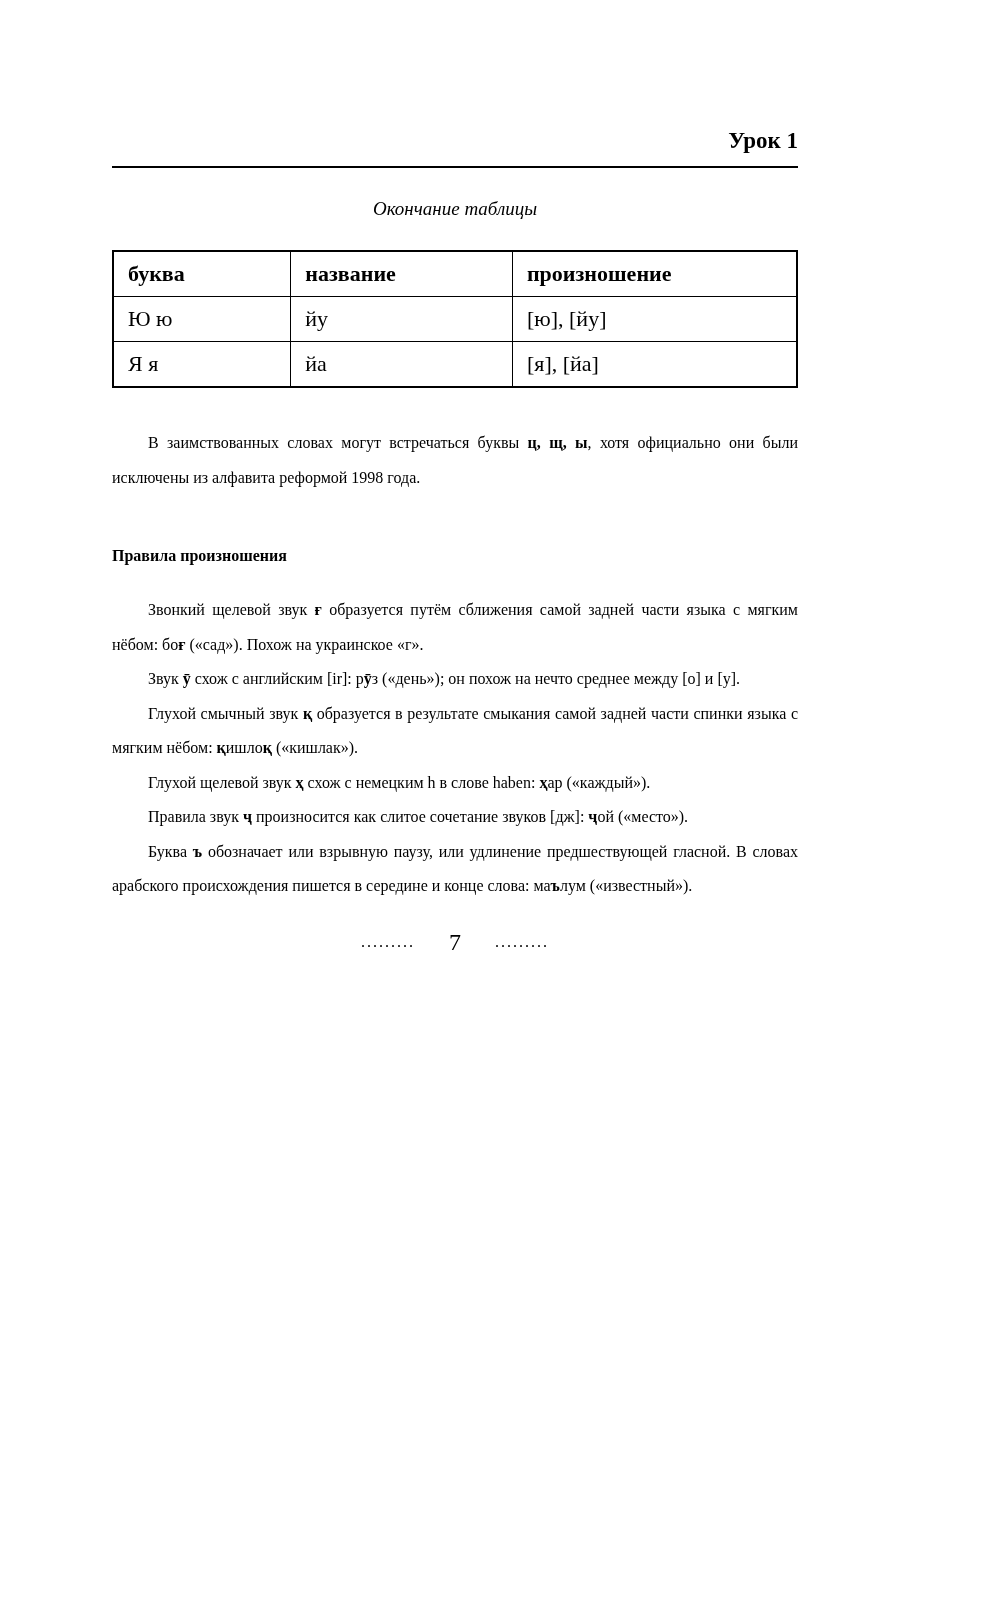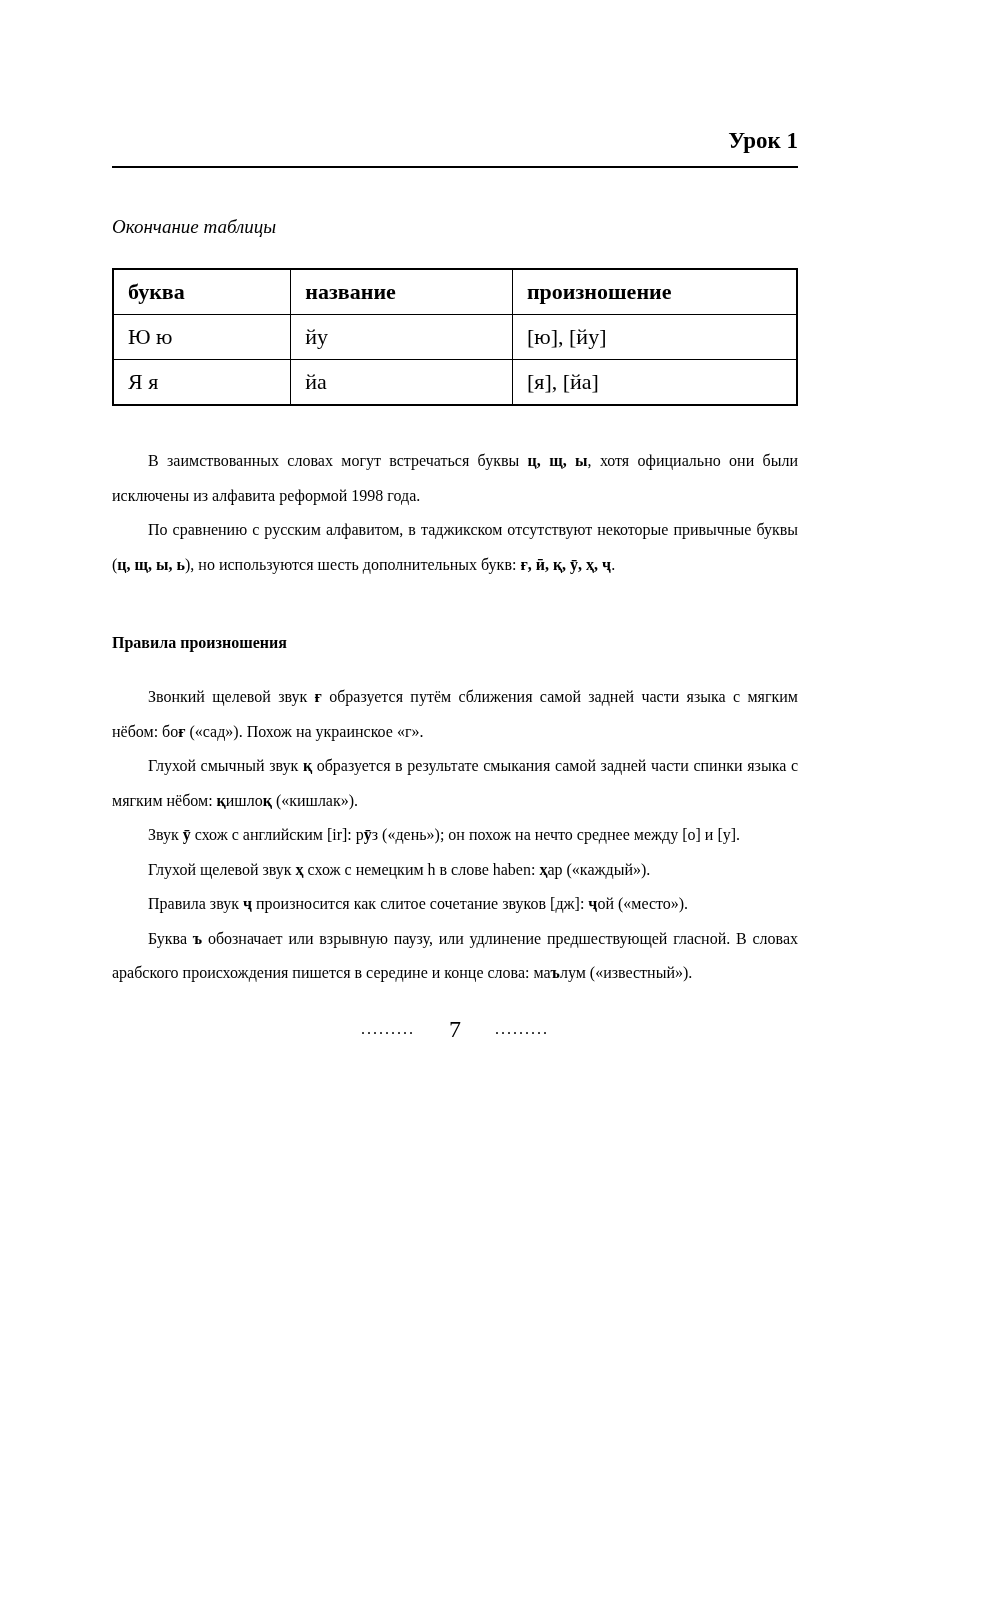--- a/index.html
+++ b/index.html
@@ -26,24 +26,24 @@
     font-weight: bold;
     font-size: 23px;
     line-height: 26px;
   }
   .header-rule {
     border: none;
     border-bottom: 2px solid #000;
     margin-top: 12px;
   }
   .table-caption {
-    text-align: left;
+    text-align: center;
     font-style: italic;
     font-size: 19px;
-    margin-top: 48px;
+    margin-top: 30px;
   }
   table.alphabet {
     width: 100%;
     border-collapse: collapse;
     margin-top: 30px;
     font-size: 22px;
     border: 2px solid #000;
   }
   table.alphabet th, table.alphabet td {
     border: 1px solid #000;
@@ -123,29 +123,28 @@
           <tr>
             <td>Я я</td>
             <td>йа</td>
             <td>[я], [йа]</td>
           </tr>
         </tbody>
     </table>
 
     <div class="body-text" id="intro-paragraphs">
         <p><span>В заимствованных словах могут встречаться буквы </span><b>ц, щ, ы</b><span>, хотя официально они были исключены из алфавита реформой 1998 года.</span></p>
-        <p><span>По сравнению с русским алфавитом, в таджикском отсутствуют некоторые привычные буквы (</span><b>ц, щ, ы, ь</b><span>), но используются шесть дополнительных букв: </span><b>ғ, ӣ, қ, ӯ, ҳ, ҷ</b><span>.</span></p>
       </div>
 
     <h2 class="section-heading">Правила произношения</h2>
 
     <div class="body-text" id="rules-paragraphs">
         <p><span>Звонкий щелевой звук </span><b>ғ</b><span> образуется путём сближения самой задней части языка с мягким нёбом: бо</span><b>ғ</b><span> («сад»). Похож на украинское «г».</span></p>
+        <p><span>Звук </span><b>ӯ</b><span> схож с английским [ir]: р</span><b>ӯ</b><span>з («день»); он похож на нечто среднее между [о] и [у].</span></p>
         <p><span>Глухой смычный звук </span><b>қ</b><span> образуется в результате смыкания самой задней части спинки языка с мягким нёбом: </span><b>қ</b><span>ишло</span><b>қ</b><span> («кишлак»).</span></p>
-        <p><span>Звук </span><b>ӯ</b><span> схож с английским [ir]: р</span><b>ӯ</b><span>з («день»); он похож на нечто среднее между [о] и [у].</span></p>
         <p><span>Глухой щелевой звук </span><b>ҳ</b><span> схож с немецким h в слове haben: </span><b>ҳ</b><span>ар («каждый»).</span></p>
         <p><span>Правила звук </span><b>ҷ</b><span> произносится как слитое сочетание звуков [дж]: </span><b>ҷ</b><span>ой («место»).</span></p>
         <p><span>Буква </span><b>ъ</b><span> обозначает или взрывную паузу, или удлинение предшествующей гласной. В словах арабского происхождения пишется в середине и конце слова: ма</span><b>ъ</b><span>лум («известный»).</span></p>
       </div>
 
     <div class="footer">
       <span class="dots">.........</span>
       <span class="pagenum">7</span>
       <span class="dots">.........</span>
     </div>

